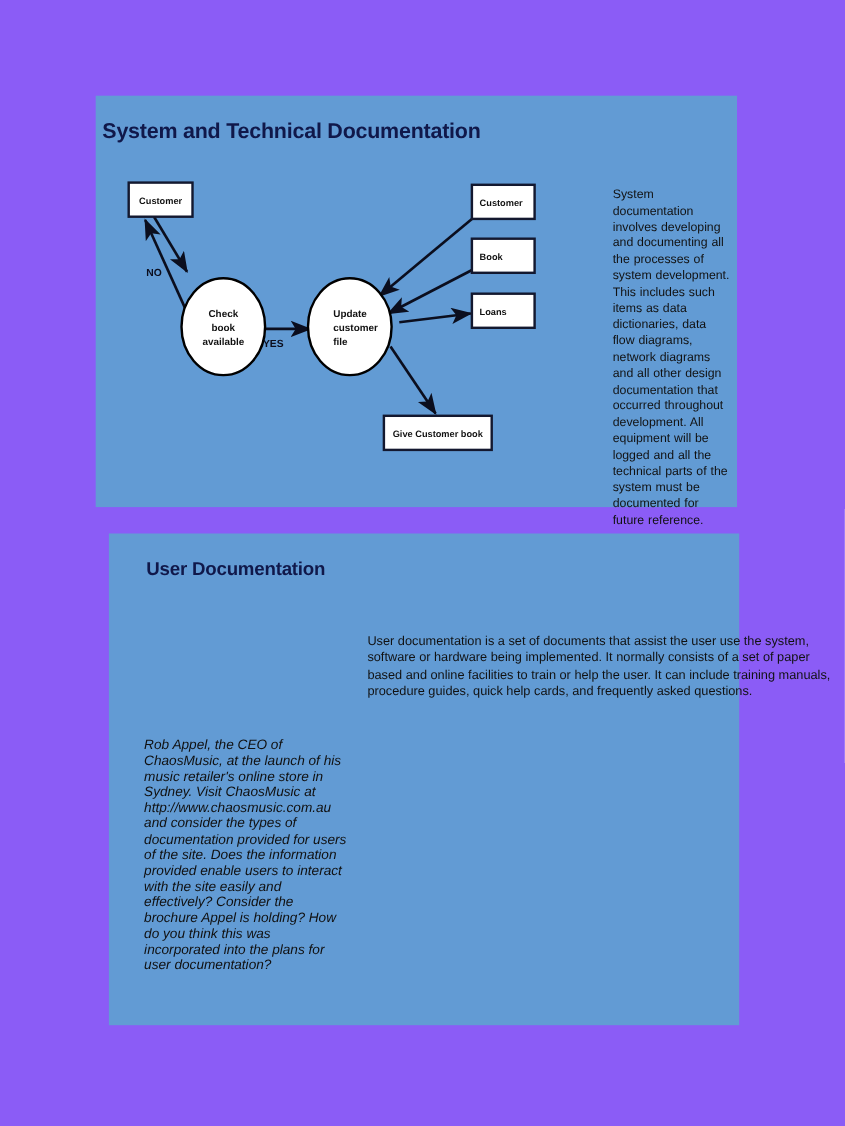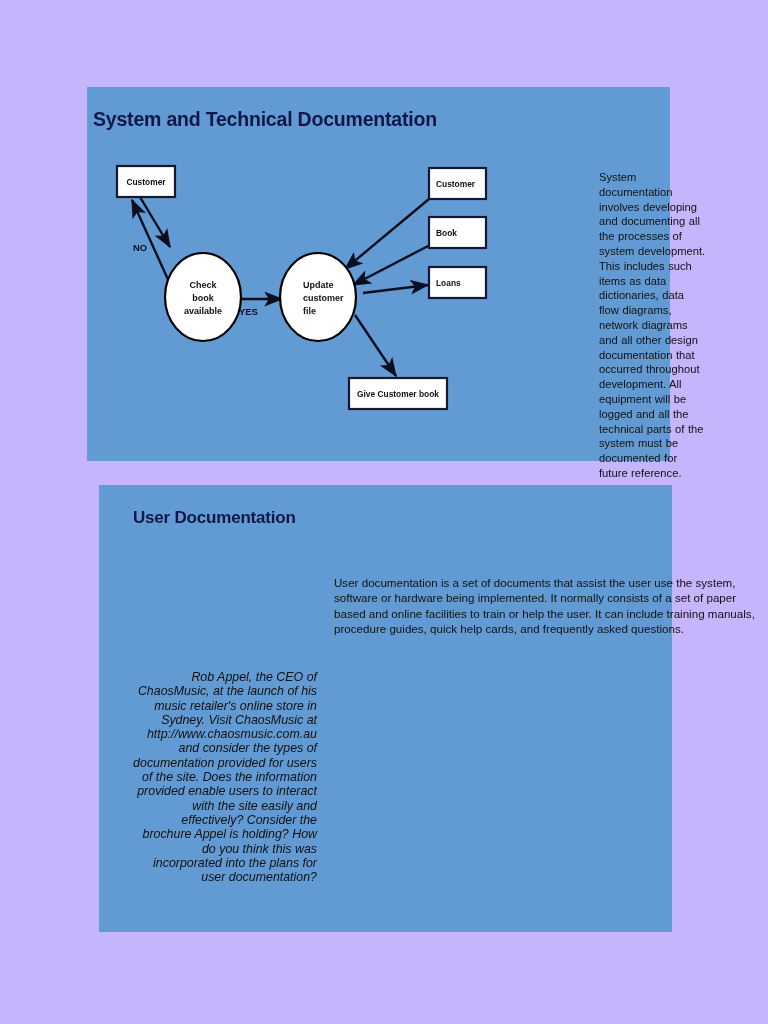--- a/index.html
+++ b/index.html
@@ -13,21 +13,21 @@
     height: 1024px;
     position: relative;
     overflow: hidden;
     font-family: "Liberation Sans", sans-serif;
     -webkit-font-smoothing: antialiased;
   }
 
   .page {
     position: absolute;
     inset: 0;
-    background: #c4b5fd;
+    background: #8b5cf6;
   }
 
   
   .panel {
     position: absolute;
     background: #629BD4;
   }
   #panel-system {
     left: 87px;
     top: 87px;
@@ -64,21 +64,20 @@
   #system-paragraph {
     position: absolute;
     left: 557px;
     top: 170px;
     width: 108px;
     font-size: 11.2px;
     line-height: 14.8px;
     color: #111111;
     text-align: left;
     word-spacing: 0.4px;
-    margin-left: 42px;
   }
 
   
   #user-paragraph {
     position: absolute;
     left: 334px;
     top: 575px;
     width: 428px;
     font-size: 11.6px;
     line-height: 15.4px;
@@ -88,21 +87,21 @@
   
   #user-caption {
     position: absolute;
     left: 131px;
     top: 670px;
     width: 186px;
     font-size: 12.4px;
     line-height: 14.3px;
     font-style: italic;
     color: #101010;
-    text-align: right;
+    text-align: left;
   }
 
   
   #diagram {
     position: absolute;
     left: 87px;
     top: 87px;
     width: 583px;
     height: 334px;
   }

